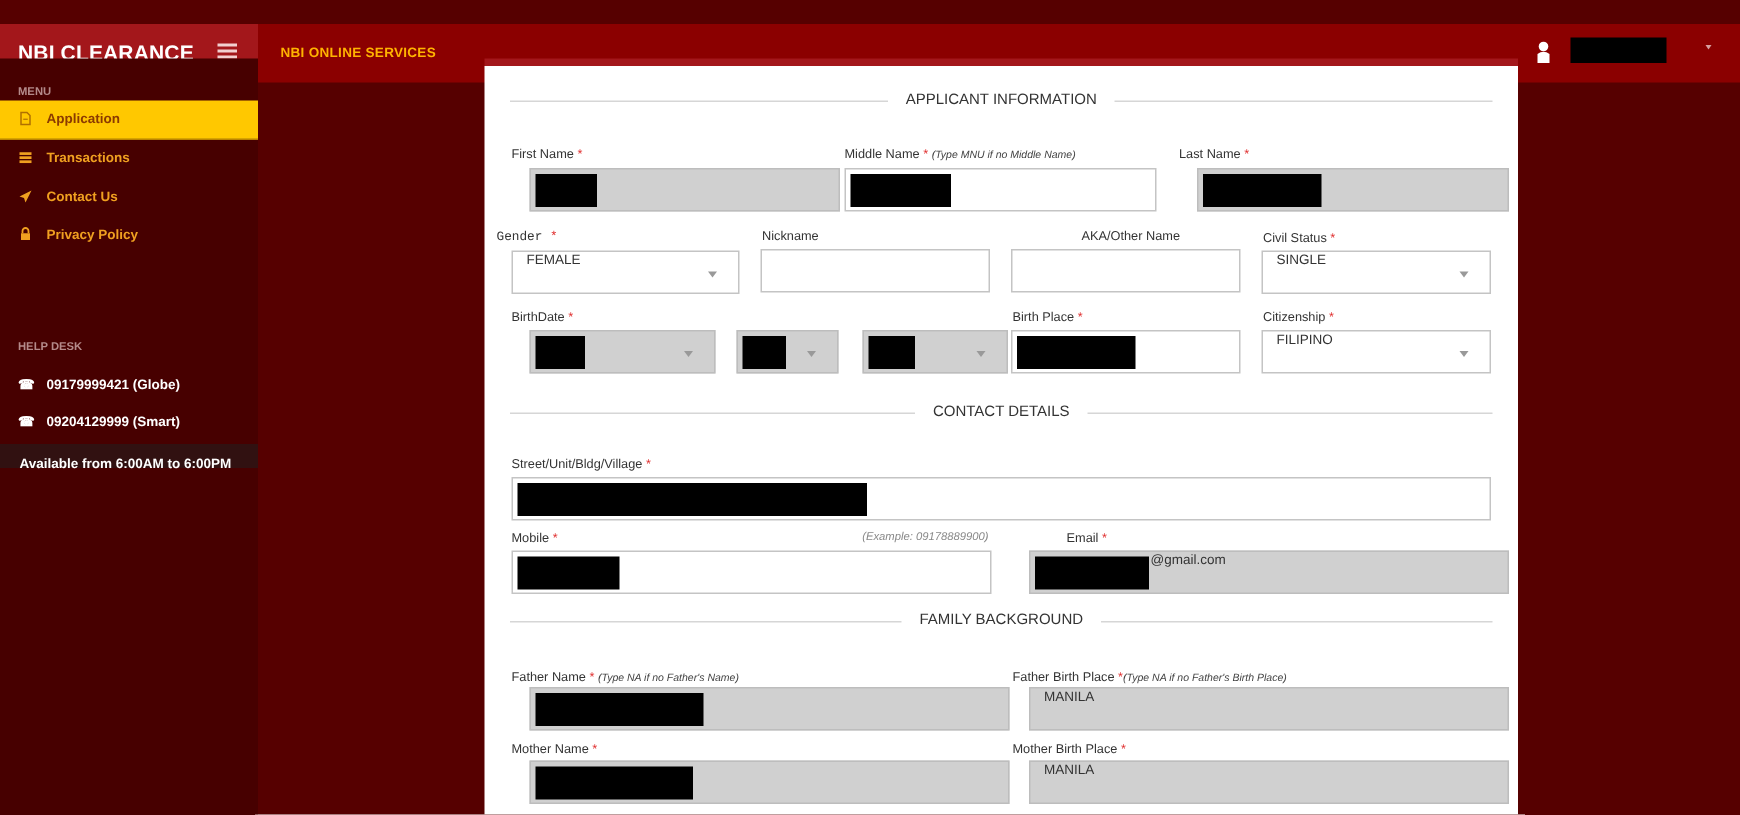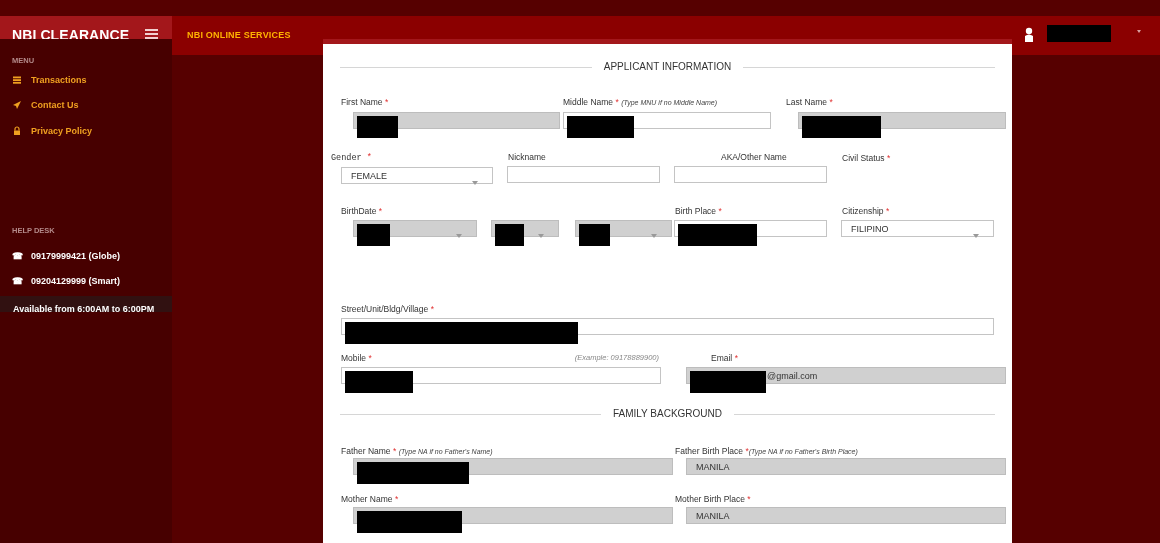--- a/index.html
+++ b/index.html
@@ -38,21 +38,21 @@
   .section-divider { position: absolute; left: 17px; width: 655px; height: 12px; }
   .section-divider .line { position: absolute; top: 6px; height: 1px; background: #d6d6d6; }
   .section-divider .title { position: absolute; top: 0; left: 0; width: 655px; text-align: center; font-size: 10px; color: #333; }
   .section-divider .title span { background: #fff; padding: 0 12px; }
 
   .field-label { position: absolute; font-size: 8.5px; color: #333; white-space: nowrap; }
   .req { color: #e03030; }
   .hint { font-style: italic; font-size: 7px; color: #444; }
   .hint-right { position: absolute; font-style: italic; font-size: 7.5px; color: #888; white-space: nowrap; }
 
-  .input { position: absolute; height: 17px; border: 1px solid #c4c4c4; background: #fff; font-size: 9px; color: #333; padding-left: 9px; display: flex; align-items: center; cursor: text; }
+  .input { position: absolute; height: 29px; border: 1px solid #c4c4c4; background: #fff; font-size: 9px; color: #333; padding-left: 9px; display: flex; align-items: flex-start; cursor: text; }
   .input.disabled { background: #d0d0d0; border-color: #bdbdbd; margin-left: 12px; }
   .input.select { cursor: pointer; }
   .redact { position: absolute; top: 3px; left: 3px; height: 22px; background: #000; }
   .caret { position: absolute; right: 14px; top: 13px; width: 0; height: 0; border-left: 3px solid transparent; border-right: 3px solid transparent; border-top: 4px solid #999; }
   .val { position: relative; }
 </style>
 </head>
 <body>
 
 <div class="header">
@@ -69,20 +69,27 @@
     <circle cx="5" cy="5" r="3.2" fill="#fff"></circle>
     <path d="M1 10 Q5 7 9 10 L9 16 L1 16 Z" fill="#fff"></path>
   </svg>
   <div class="user-name"></div>
   <div class="user-caret"></div>
 </div>
 
 <div class="sidebar">
   <div class="sidebar-heading menu-heading">MENU</div>
   <div class="menu">
+    <div class="menu-item active">
+      <svg class="mi-icon" viewBox="0 0 10 10">
+          <path d="M2 1 H6 L8 3 V9 H2 Z" fill="none" stroke="#b07000" stroke-width="1"></path>
+          <line x1="3.5" y1="5.5" x2="6.5" y2="5.5" stroke="#b07000" stroke-width="0.8"></line>
+        </svg>
+      <span>Application</span>
+    </div>
     <div class="menu-item">
       <svg class="mi-icon" viewBox="0 0 10 10">
           <rect x="1" y="1.5" width="8" height="1.8" fill="#f0a020"></rect>
           <rect x="1" y="4.2" width="8" height="1.8" fill="#f0a020"></rect>
           <rect x="1" y="6.9" width="8" height="1.8" fill="#f0a020"></rect>
         </svg>
       <span>Transactions</span>
     </div>
     <div class="menu-item">
       <svg class="mi-icon" viewBox="0 0 10 10">
@@ -146,20 +153,24 @@
   <div class="input" style="left:184px; top:122px; width:153px;">
       <span class="val"></span>
     </div>
 
   <div class="field-label" style="left:352px; top:108px;margin-left:46px;">AKA/Other Name</div>
   <div class="input" style="left:351px; top:122px; width:153px;">
       <span class="val"></span>
     </div>
 
   <div class="field-label" style="left:519px; top:109px;"><span>Civil Status</span> <span class="req">*</span></div>
+  <div class="input select" style="left:518px; top:123px; width:153px;">
+      <span class="val">SINGLE</span>
+      <div class="caret"></div>
+    </div>
 
   <div class="field-label" style="left:18px; top:162px;"><span>BirthDate</span> <span class="req">*</span></div>
   <div class="input select disabled" style="left:18px; top:176px; width:124px;">
       <div class="redact" style="width:33px;"></div>
       <div class="caret"></div>
     </div>
   <div class="input select disabled" style="left:156px; top:176px; width:68px;">
       <div class="redact" style="width:29px;"></div>
       <div class="caret"></div>
     </div>
@@ -172,20 +183,24 @@
   <div class="input" style="left:351px; top:176px; width:153px;">
       <div class="redact" style="width:79px;"></div>
     </div>
 
   <div class="field-label" style="left:519px; top:162px;"><span>Citizenship</span> <span class="req">*</span></div>
   <div class="input select" style="left:518px; top:176px; width:153px;">
       <span class="val">FILIPINO</span>
       <div class="caret"></div>
     </div>
 
+  <div class="section-divider" style="top:225px;">
+    <div class="line" style="left:0; width:655px;"></div>
+    <div class="title"><span>CONTACT DETAILS</span></div>
+  </div>
 
   <div class="field-label" style="left:18px; top:260px;"><span>Street/Unit/Bldg/Village</span> <span class="req">*</span></div>
   <div class="input" style="left:18px; top:274px; width:653px;">
       <div class="redact" style="width:233px;"></div>
     </div>
 
   <div class="field-label" style="left:18px; top:309px;"><span>Mobile</span> <span class="req">*</span></div>
   <div class="hint-right" style="right:353px; top:309px;">(Example: 09178889900)</div>
   <div class="input" style="left:18px; top:323px; width:320px;">
       <div class="redact" style="width:68px;"></div>

